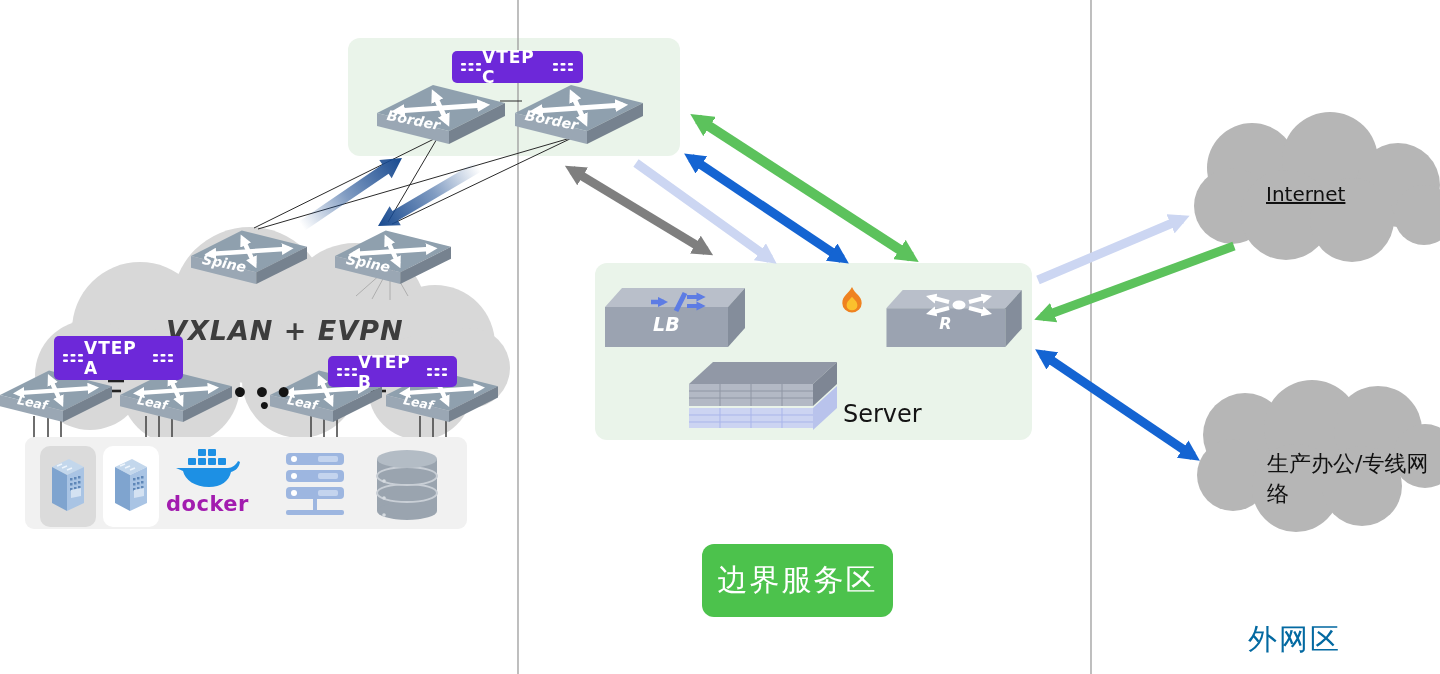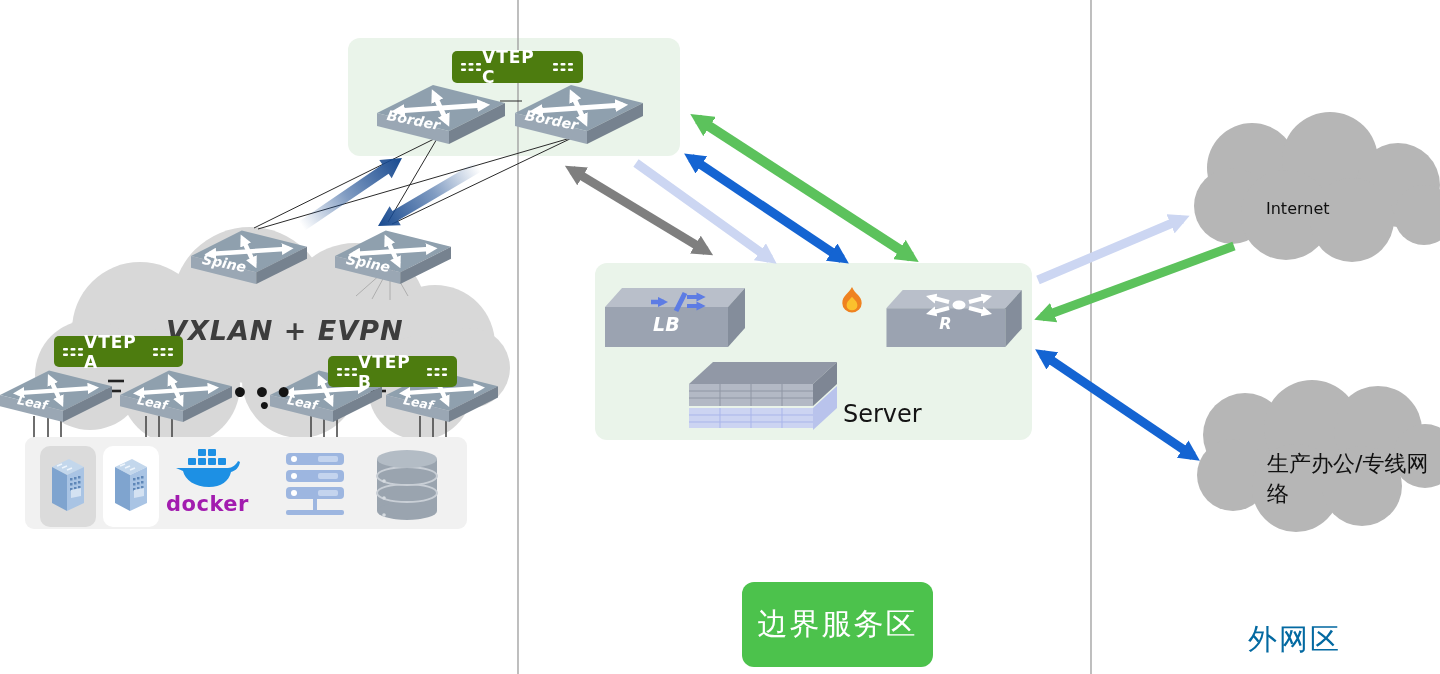--- a/index.html
+++ b/index.html
@@ -23,21 +23,21 @@
 
   .dev { position:absolute; z-index:5; }
   .dev svg { width:100%; height:100%; display:block; }
   .dev-label { position:absolute; left:0; top:44%; width:87%; text-align:center;
                color:#fff; font-weight:bold; font-style:italic; font-size:19px; }
 
   .glyph { position:absolute; z-index:6; }
 
   
   .vtep { position:absolute; z-index:6; display:flex; align-items:center; justify-content:space-between;
-          background:#4d7c0f; border-radius:5px; color:#fff; font-weight:bold;
+          background:#6d28d9; border-radius:5px; color:#fff; font-weight:bold;
           font-size:17px; padding:4px 9px; letter-spacing:1px; }
   .vtep .dashes { flex:0 0 auto; }
 
   .cloud-text { position:absolute; z-index:6; color:#101010; }
 
   .zone-title { position:absolute; z-index:6; font-size:29px; color:#3c3c3c; letter-spacing:2px; }
   .zone-pill { position:absolute; z-index:6; background:#4cc24c; border-radius:12px;
                color:#fff; font-size:30px; letter-spacing:2px; display:flex;
                align-items:center; justify-content:center; }
 
@@ -265,21 +265,21 @@
         <use href="#sym-switch"></use>
       </svg>
     <div class="sw-label small">Leaf</div>
   </div>
 
   <div class="dots" style="left:231px;top:377px;font-size:28px;letter-spacing:4px;">•••</div>
   <div class="dots" style="left:258px;top:394px;font-size:20px;">•</div>
 
   <div class="vxlan-text">VXLAN + EVPN</div>
 
-  <div class="vtep" style="left:54px;top:336px;width:129px;height:31px;">
+  <div class="vtep" style="left:54px;top:336px;width:129px;height:44px;">
     <svg class="dashes" width="21" height="10">
         <g fill="#fff">
           <rect x="0" y="1" width="5" height="2.6" rx="1"></rect>
           <rect x="7.5" y="1" width="5" height="2.6" rx="1"></rect>
           <rect x="15" y="1" width="5" height="2.6" rx="1"></rect>
           <rect x="0" y="6.4" width="5" height="2.6" rx="1"></rect>
           <rect x="7.5" y="6.4" width="5" height="2.6" rx="1"></rect>
           <rect x="15" y="6.4" width="5" height="2.6" rx="1"></rect>
         </g>
       </svg>
@@ -464,19 +464,19 @@
         <line x1="37" y1="50" x2="37" y2="70"></line>
           <line x1="68" y1="50" x2="68" y2="70"></line>
           <line x1="99" y1="50" x2="99" y2="70"></line>
         <line x1="6" y1="57" x2="130" y2="57"></line>
           <line x1="6" y1="64" x2="130" y2="64"></line>
       </g>
     </svg>
   </div>
   <div class="server-text">Server</div>
 
-  <div class="cloud-text" style="left:1266px;top:199px;font-size:16px;">Internet</div>
+  <div class="cloud-text" style="left:1266px;top:182px;font-size:20px;text-decoration:underline;">Internet</div>
   <div class="cloud-text" style="left:1227px;top:449px;font-size:22px;margin-left:40px;">生产办公/专线网络</div>
 
-  <div class="zone-pill" style="left:702px;top:582px;width:191px;height:85px;margin-left:40px;">边界服务区</div>
+  <div class="zone-pill" style="left:702px;top:544px;width:191px;height:73px;">边界服务区</div>
   <div class="zone-title" style="left:1248px;top:620px;color:#0369a1;">外网区</div>
 
 </div>
 
 </body></html>

